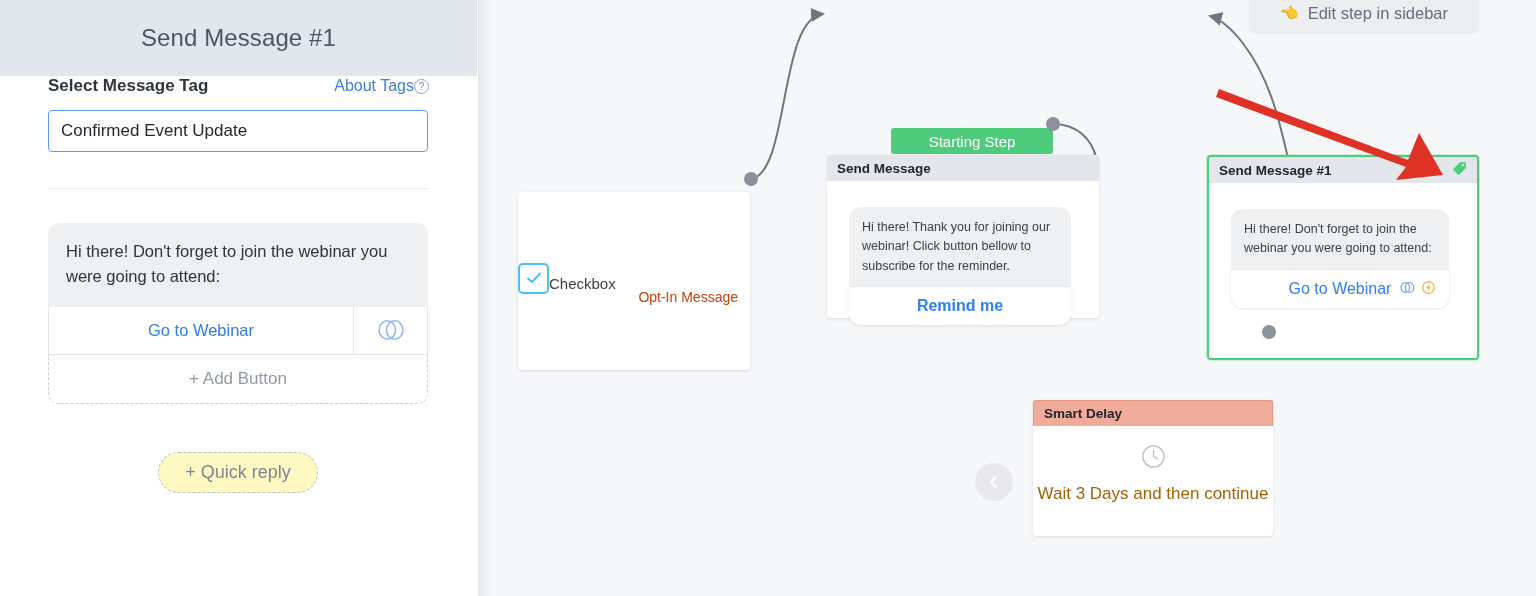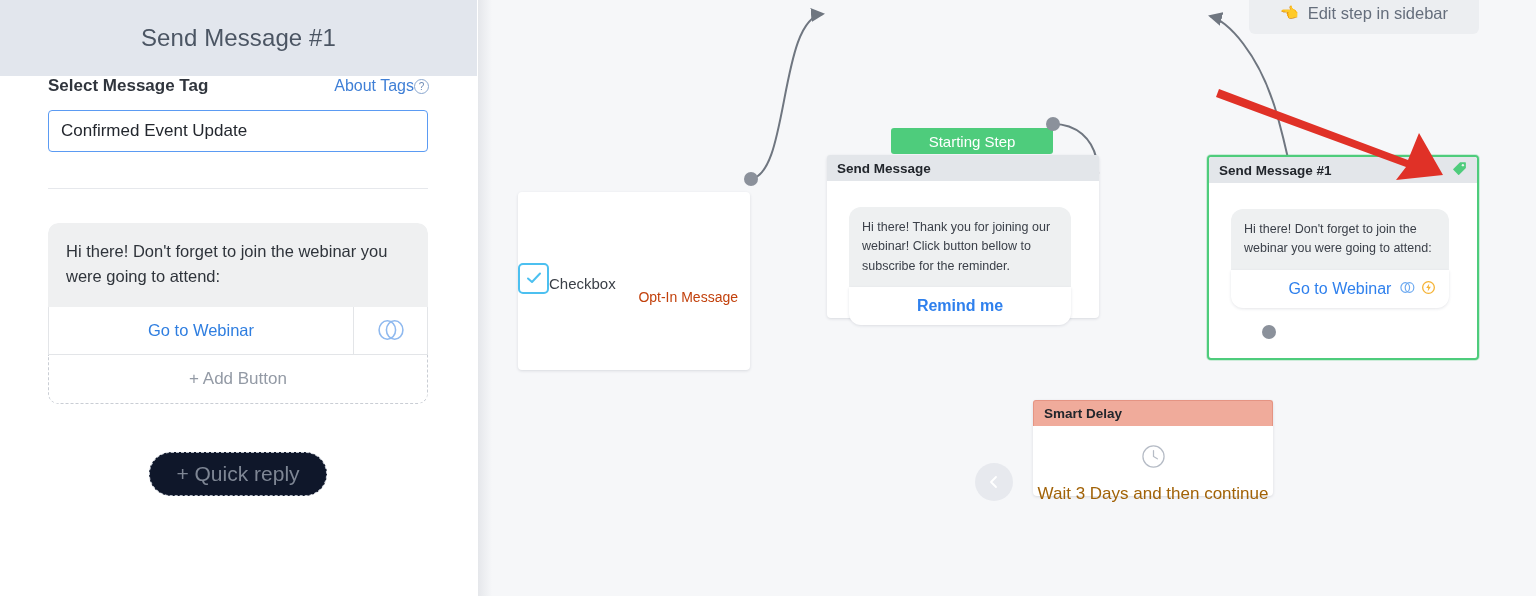--- a/index.html
+++ b/index.html
@@ -78,22 +78,22 @@
   }
   .add-button {
     border: 1px dashed #c9cdd4; border-top: none;
     border-radius: 0 0 10px 10px;
     text-align: center; padding: 14px 0;
     font-size: 17px; color: #939aa5; cursor: pointer;
   }
   .quick-reply-wrap { width: 380px; display: flex; justify-content: center; margin-top: 48px; }
   .quick-reply {
     border: 1.5px dashed #b9bfc9; border-radius: 22px;
-    padding: 9px 26px; font-size: 21px; color: #7e8694; cursor: pointer;
-    background: #0f172a;
+    padding: 9px 26px; font-size: 18px; color: #7e8694; cursor: pointer;
+    background: #fef9c3;
   }
 
   
   .canvas {
     position: absolute; left: 478px; top: 0;
     width: 1058px; height: 596px;
     background: #f6f7f9;
     overflow: hidden;
   }
   .canvas-shadow {
@@ -168,21 +168,21 @@
   }
   .chat-action {
     background: #fff; border-radius: 0 0 12px 12px;
     display: flex; align-items: center; justify-content: center; position: relative;
     padding: 10px 0; font-size: 16px; color: #2f80ed; font-weight: 700;
     box-shadow: 0 1px 3px rgba(40,50,70,.12);
   }
   .chat-action.normal { font-weight: 400; }
   .chat-icons { position: absolute; right: 14px; display: flex; align-items: center; gap: 7px; }
 
-  #node-delay { left: 555px; top: 400px; width: 240px; height: 96px; }
+  #node-delay { left: 555px; top: 400px; width: 240px; height: 136px; }
   #node-delay .node-head { background: #f0ab9b; border: 1px solid #e59483; border-bottom: none; }
   .delay-body {
     height: 97px; display: flex; flex-direction: column; align-items: center;
     padding-top: 18px;
   }
   .delay-label { margin-top: 11px; font-size: 17px; color: #a16207; }
 
   .port-dot {
     position: absolute; width: 14px; height: 14px; border-radius: 50%;
     background: #8b919b; z-index: 12;

